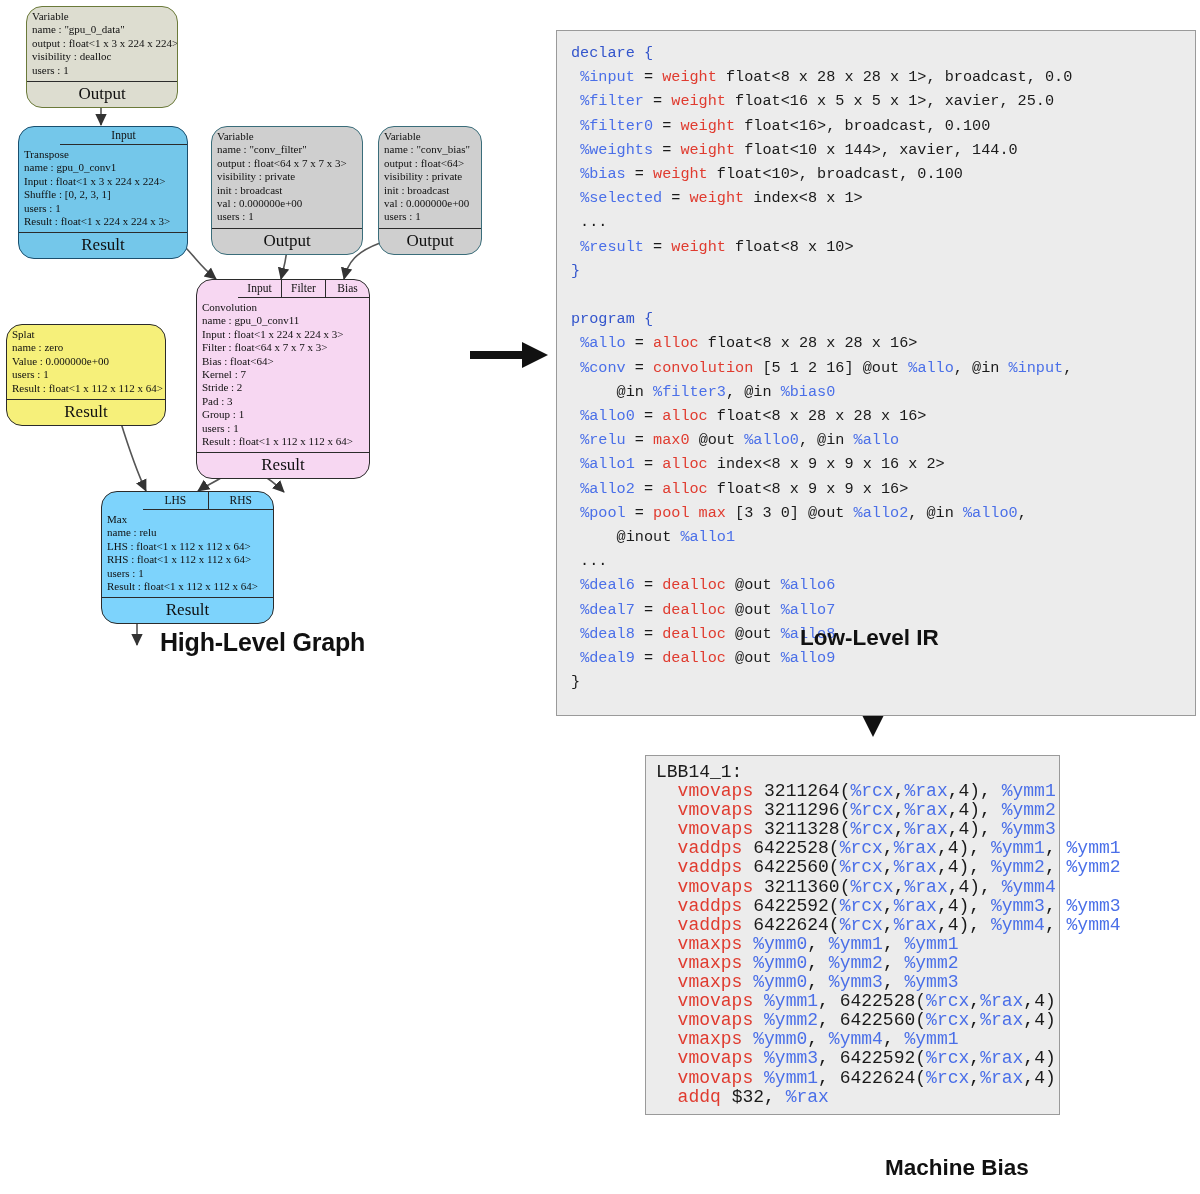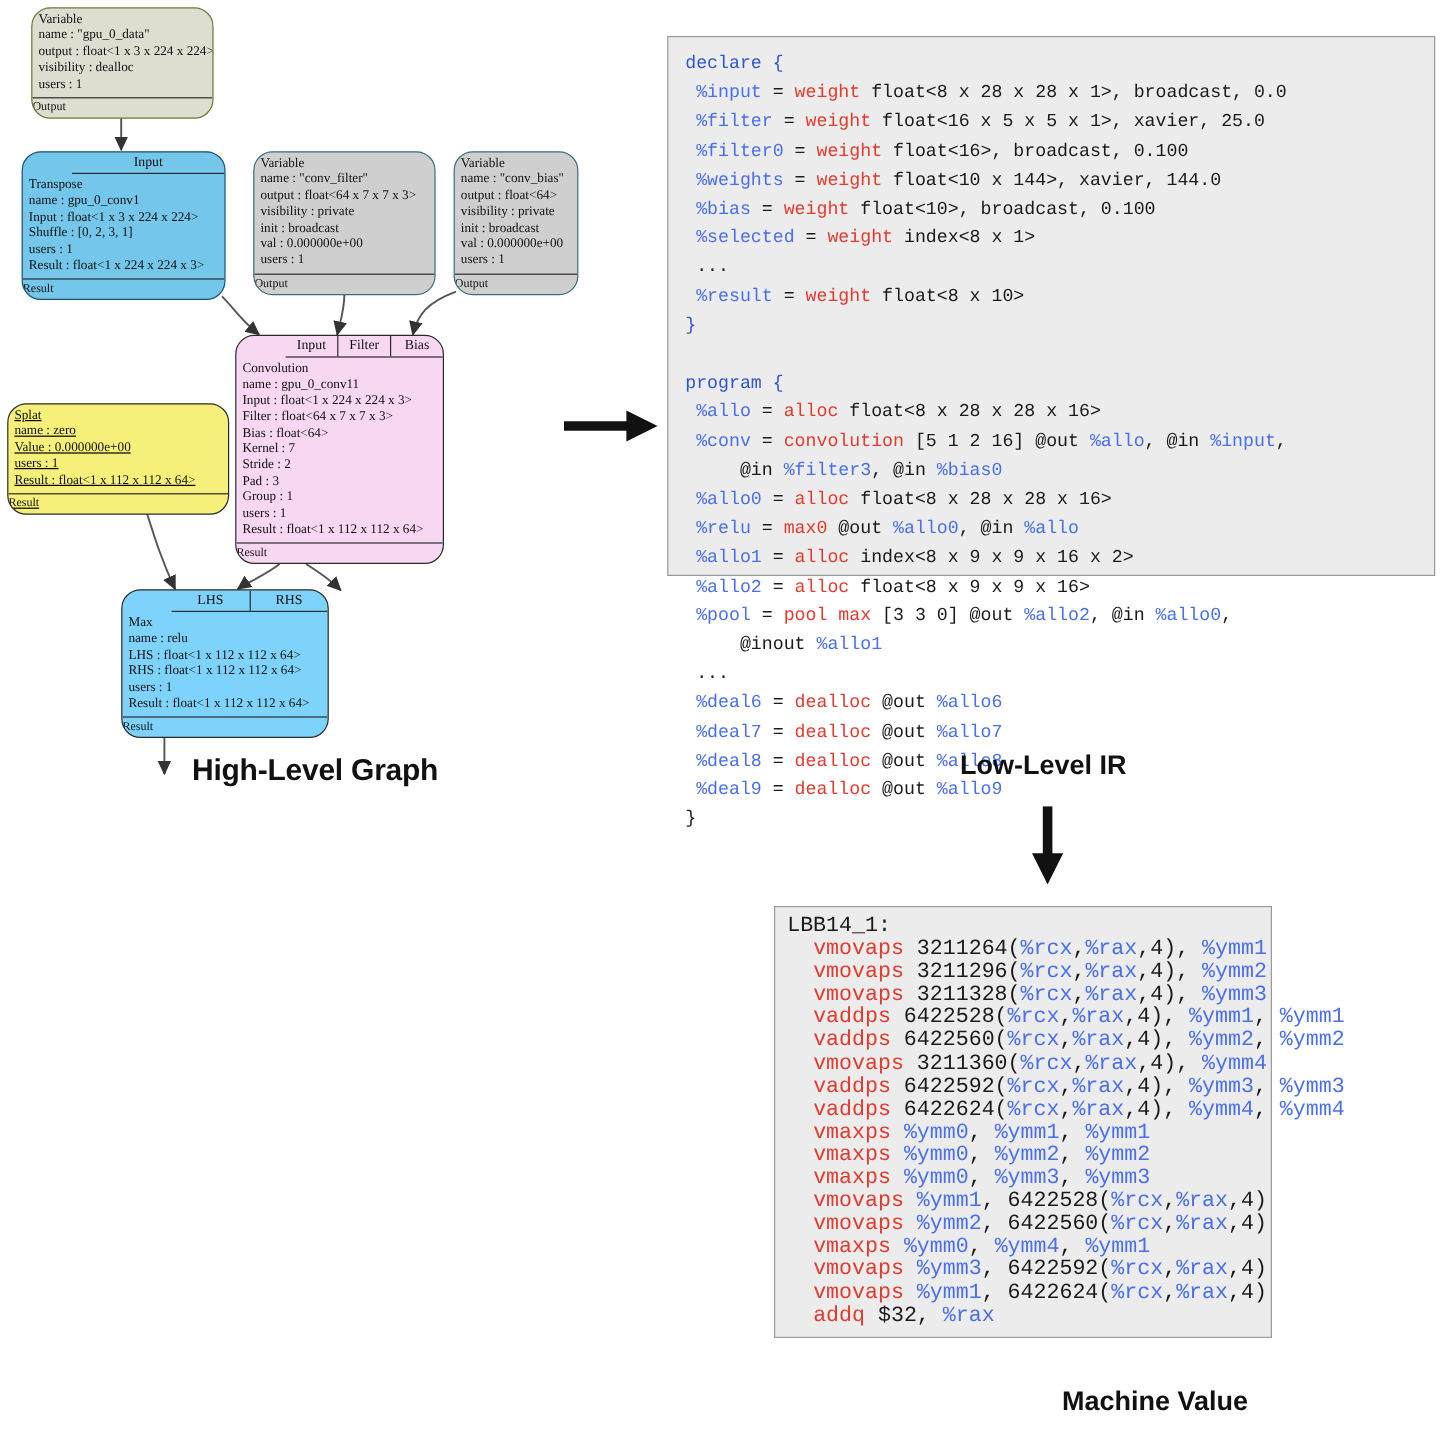--- a/index.html
+++ b/index.html
@@ -5,32 +5,32 @@
   html,body{margin:0;padding:0;background:#ffffff;}
   body{width:1200px;height:1194px;position:relative;font-family:"Liberation Sans",sans-serif;overflow:hidden;}
 
   
   .node{position:absolute;box-sizing:border-box;border:1.6px solid #2b2b2b;border-radius:16px;overflow:hidden;}
   .node .ports{display:flex;border-bottom:1.6px solid #2b2b2b;margin-left:41px;}
   .node .port{flex:1;text-align:center;font-size:11.5px;font-family:"Liberation Serif",serif;color:#101010;padding:2px 0 3px;}
   .node .port + .port{border-left:1.6px solid #2b2b2b;}
   .node .body{padding:3px 5px 4px 5px;font-family:"Liberation Serif",serif;font-size:11px;line-height:13.4px;color:#101010;}
   .node .body div{white-space:nowrap;}
-  .node .foot{border-top:1.6px solid #2b2b2b;font-size:10px;font-family:"Liberation Serif",serif;color:#101010;padding:2px 0 3px;}
+  .node .foot{border-top:1.6px solid #2b2b2b;text-align:center;font-size:17px;font-family:"Liberation Serif",serif;color:#101010;padding:2px 0 3px;}
   .n-grayb{background:#cfcfcf;border-color:#3a6d7a;}
   .n-blue{background:#74c7ea;border-color:#1a4f6e;}
   .n-pink{background:#f7d7f2;border-color:#2b2b2b;}
   .n-yellow{background:#f6f07a;border-color:#2b2b2b;}
   .n-orange{background:#7dd3fc;border-color:#2b2b2b;}
   .n-olive{background:#ddddd0;border-color:#6b7a3a;}
 
   
   .code-panel{position:absolute;background:#ececec;border:1.6px solid #9a9a9a;box-sizing:border-box;
        font-family:"Liberation Mono","DejaVu Sans Mono",monospace;white-space:pre;}
-  #ir-panel{left:556px;top:30px;width:640px;height:450px;font-size:15.2px;line-height:24.2px;padding:10px 0 0 14px;}
+  #ir-panel{left:556px;top:30px;width:640px;height:686px;font-size:15.2px;line-height:24.2px;padding:10px 0 0 14px;}
   #asm-panel{left:645px;top:755px;width:415px;height:360px;font-size:18px;line-height:19.1px;padding:7px 0 0 10px;}
 
   .k{color:#3355cc;}      
   .r{color:#e03b2f;}      
   .v{color:#4a6fe8;}      
   .p{color:#1a1a1a;}      
 
   
   .caption{position:absolute;font-family:"Liberation Sans",sans-serif;font-weight:bold;color:#111;}
   #cap-hlg{left:160px;top:628px;font-size:25px;letter-spacing:-.2px;}
@@ -145,21 +145,21 @@
     <div>Kernel : 7</div>
     <div>Stride : 2</div>
     <div>Pad : 3</div>
     <div>Group : 1</div>
     <div>users : 1</div>
     <div>Result : float&lt;1 x 112 x 112 x 64&gt;</div>
   </div>
   <div class="foot">Result</div>
 </div>
 
-<div class="node n-yellow" style="left:6px;top:336px;width:185px;text-decoration:underline;">
+<div class="node n-yellow" style="left:6px;top:324px;width:160px;">
   <div class="body">
     <div>Splat</div>
     <div>name : zero</div>
     <div>Value : 0.000000e+00</div>
     <div>users : 1</div>
     <div>Result : float&lt;1 x 112 x 112 x 64&gt;</div>
   </div>
   <div class="foot">Result</div>
 </div>
 
@@ -177,13 +177,13 @@
     <div>Result : float&lt;1 x 112 x 112 x 64&gt;</div>
   </div>
   <div class="foot">Result</div>
 </div>
 
 <div id="ir-panel" class="code-panel"><div><span class="k">declare {</span></div><div><span class="p"> </span><span class="v">%input</span><span class="p"> = </span><span class="r">weight</span><span class="p"> float&lt;8 x 28 x 28 x 1&gt;, broadcast, 0.0</span></div><div><span class="p"> </span><span class="v">%filter</span><span class="p"> = </span><span class="r">weight</span><span class="p"> float&lt;16 x 5 x 5 x 1&gt;, xavier, 25.0</span></div><div><span class="p"> </span><span class="v">%filter0</span><span class="p"> = </span><span class="r">weight</span><span class="p"> float&lt;16&gt;, broadcast, 0.100</span></div><div><span class="p"> </span><span class="v">%weights</span><span class="p"> = </span><span class="r">weight</span><span class="p"> float&lt;10 x 144&gt;, xavier, 144.0</span></div><div><span class="p"> </span><span class="v">%bias</span><span class="p"> = </span><span class="r">weight</span><span class="p"> float&lt;10&gt;, broadcast, 0.100</span></div><div><span class="p"> </span><span class="v">%selected</span><span class="p"> = </span><span class="r">weight</span><span class="p"> index&lt;8 x 1&gt;</span></div><div><span class="p"> ...</span></div><div><span class="p"> </span><span class="v">%result</span><span class="p"> = </span><span class="r">weight</span><span class="p"> float&lt;8 x 10&gt;</span></div><div><span class="k">}</span></div><div>&nbsp;<span class="p"></span></div><div><span class="k">program {</span></div><div><span class="p"> </span><span class="v">%allo</span><span class="p"> = </span><span class="r">alloc</span><span class="p"> float&lt;8 x 28 x 28 x 16&gt;</span></div><div><span class="p"> </span><span class="v">%conv</span><span class="p"> = </span><span class="r">convolution</span><span class="p"> [5 1 2 16] @out </span><span class="v">%allo</span><span class="p">, @in </span><span class="v">%input</span><span class="p">,</span></div><div><span class="p">     @in </span><span class="v">%filter3</span><span class="p">, @in </span><span class="v">%bias0</span></div><div><span class="p"> </span><span class="v">%allo0</span><span class="p"> = </span><span class="r">alloc</span><span class="p"> float&lt;8 x 28 x 28 x 16&gt;</span></div><div><span class="p"> </span><span class="v">%relu</span><span class="p"> = </span><span class="r">max0</span><span class="p"> @out </span><span class="v">%allo0</span><span class="p">, @in </span><span class="v">%allo</span></div><div><span class="p"> </span><span class="v">%allo1</span><span class="p"> = </span><span class="r">alloc</span><span class="p"> index&lt;8 x 9 x 9 x 16 x 2&gt;</span></div><div><span class="p"> </span><span class="v">%allo2</span><span class="p"> = </span><span class="r">alloc</span><span class="p"> float&lt;8 x 9 x 9 x 16&gt;</span></div><div><span class="p"> </span><span class="v">%pool</span><span class="p"> = </span><span class="r">pool max</span><span class="p"> [3 3 0] @out </span><span class="v">%allo2</span><span class="p">, @in </span><span class="v">%allo0</span><span class="p">,</span></div><div><span class="p">     @inout </span><span class="v">%allo1</span></div><div><span class="p"> ...</span></div><div><span class="p"> </span><span class="v">%deal6</span><span class="p"> = </span><span class="r">dealloc</span><span class="p"> @out </span><span class="v">%allo6</span></div><div><span class="p"> </span><span class="v">%deal7</span><span class="p"> = </span><span class="r">dealloc</span><span class="p"> @out </span><span class="v">%allo7</span></div><div><span class="p"> </span><span class="v">%deal8</span><span class="p"> = </span><span class="r">dealloc</span><span class="p"> @out </span><span class="v">%allo8</span></div><div><span class="p"> </span><span class="v">%deal9</span><span class="p"> = </span><span class="r">dealloc</span><span class="p"> @out </span><span class="v">%allo9</span></div><div><span class="p">}</span></div></div>
 <div id="asm-panel" class="code-panel"><div><span class="p">LBB14_1:</span></div><div><span class="p">  </span><span class="r">vmovaps</span><span class="p"> 3211264(</span><span class="v">%rcx</span><span class="p">,</span><span class="v">%rax</span><span class="p">,4), </span><span class="v">%ymm1</span></div><div><span class="p">  </span><span class="r">vmovaps</span><span class="p"> 3211296(</span><span class="v">%rcx</span><span class="p">,</span><span class="v">%rax</span><span class="p">,4), </span><span class="v">%ymm2</span></div><div><span class="p">  </span><span class="r">vmovaps</span><span class="p"> 3211328(</span><span class="v">%rcx</span><span class="p">,</span><span class="v">%rax</span><span class="p">,4), </span><span class="v">%ymm3</span></div><div><span class="p">  </span><span class="r">vaddps</span><span class="p"> 6422528(</span><span class="v">%rcx</span><span class="p">,</span><span class="v">%rax</span><span class="p">,4), </span><span class="v">%ymm1</span><span class="p">, </span><span class="v">%ymm1</span></div><div><span class="p">  </span><span class="r">vaddps</span><span class="p"> 6422560(</span><span class="v">%rcx</span><span class="p">,</span><span class="v">%rax</span><span class="p">,4), </span><span class="v">%ymm2</span><span class="p">, </span><span class="v">%ymm2</span></div><div><span class="p">  </span><span class="r">vmovaps</span><span class="p"> 3211360(</span><span class="v">%rcx</span><span class="p">,</span><span class="v">%rax</span><span class="p">,4), </span><span class="v">%ymm4</span></div><div><span class="p">  </span><span class="r">vaddps</span><span class="p"> 6422592(</span><span class="v">%rcx</span><span class="p">,</span><span class="v">%rax</span><span class="p">,4), </span><span class="v">%ymm3</span><span class="p">, </span><span class="v">%ymm3</span></div><div><span class="p">  </span><span class="r">vaddps</span><span class="p"> 6422624(</span><span class="v">%rcx</span><span class="p">,</span><span class="v">%rax</span><span class="p">,4), </span><span class="v">%ymm4</span><span class="p">, </span><span class="v">%ymm4</span></div><div><span class="p">  </span><span class="r">vmaxps</span><span class="p"> </span><span class="v">%ymm0</span><span class="p">, </span><span class="v">%ymm1</span><span class="p">, </span><span class="v">%ymm1</span></div><div><span class="p">  </span><span class="r">vmaxps</span><span class="p"> </span><span class="v">%ymm0</span><span class="p">, </span><span class="v">%ymm2</span><span class="p">, </span><span class="v">%ymm2</span></div><div><span class="p">  </span><span class="r">vmaxps</span><span class="p"> </span><span class="v">%ymm0</span><span class="p">, </span><span class="v">%ymm3</span><span class="p">, </span><span class="v">%ymm3</span></div><div><span class="p">  </span><span class="r">vmovaps</span><span class="p"> </span><span class="v">%ymm1</span><span class="p">, 6422528(</span><span class="v">%rcx</span><span class="p">,</span><span class="v">%rax</span><span class="p">,4)</span></div><div><span class="p">  </span><span class="r">vmovaps</span><span class="p"> </span><span class="v">%ymm2</span><span class="p">, 6422560(</span><span class="v">%rcx</span><span class="p">,</span><span class="v">%rax</span><span class="p">,4)</span></div><div><span class="p">  </span><span class="r">vmaxps</span><span class="p"> </span><span class="v">%ymm0</span><span class="p">, </span><span class="v">%ymm4</span><span class="p">, </span><span class="v">%ymm1</span></div><div><span class="p">  </span><span class="r">vmovaps</span><span class="p"> </span><span class="v">%ymm3</span><span class="p">, 6422592(</span><span class="v">%rcx</span><span class="p">,</span><span class="v">%rax</span><span class="p">,4)</span></div><div><span class="p">  </span><span class="r">vmovaps</span><span class="p"> </span><span class="v">%ymm1</span><span class="p">, 6422624(</span><span class="v">%rcx</span><span class="p">,</span><span class="v">%rax</span><span class="p">,4)</span></div><div><span class="p">  </span><span class="r">addq</span><span class="p"> $32, </span><span class="v">%rax</span></div></div>
 
 <div id="cap-hlg" class="caption">High-Level Graph</div>
 <div id="cap-llir" class="caption">Low-Level IR</div>
-<div id="cap-mc" class="caption">Machine Value</div>
+<div id="cap-mc" class="caption">Machine Bias</div>
 
 </body></html>

